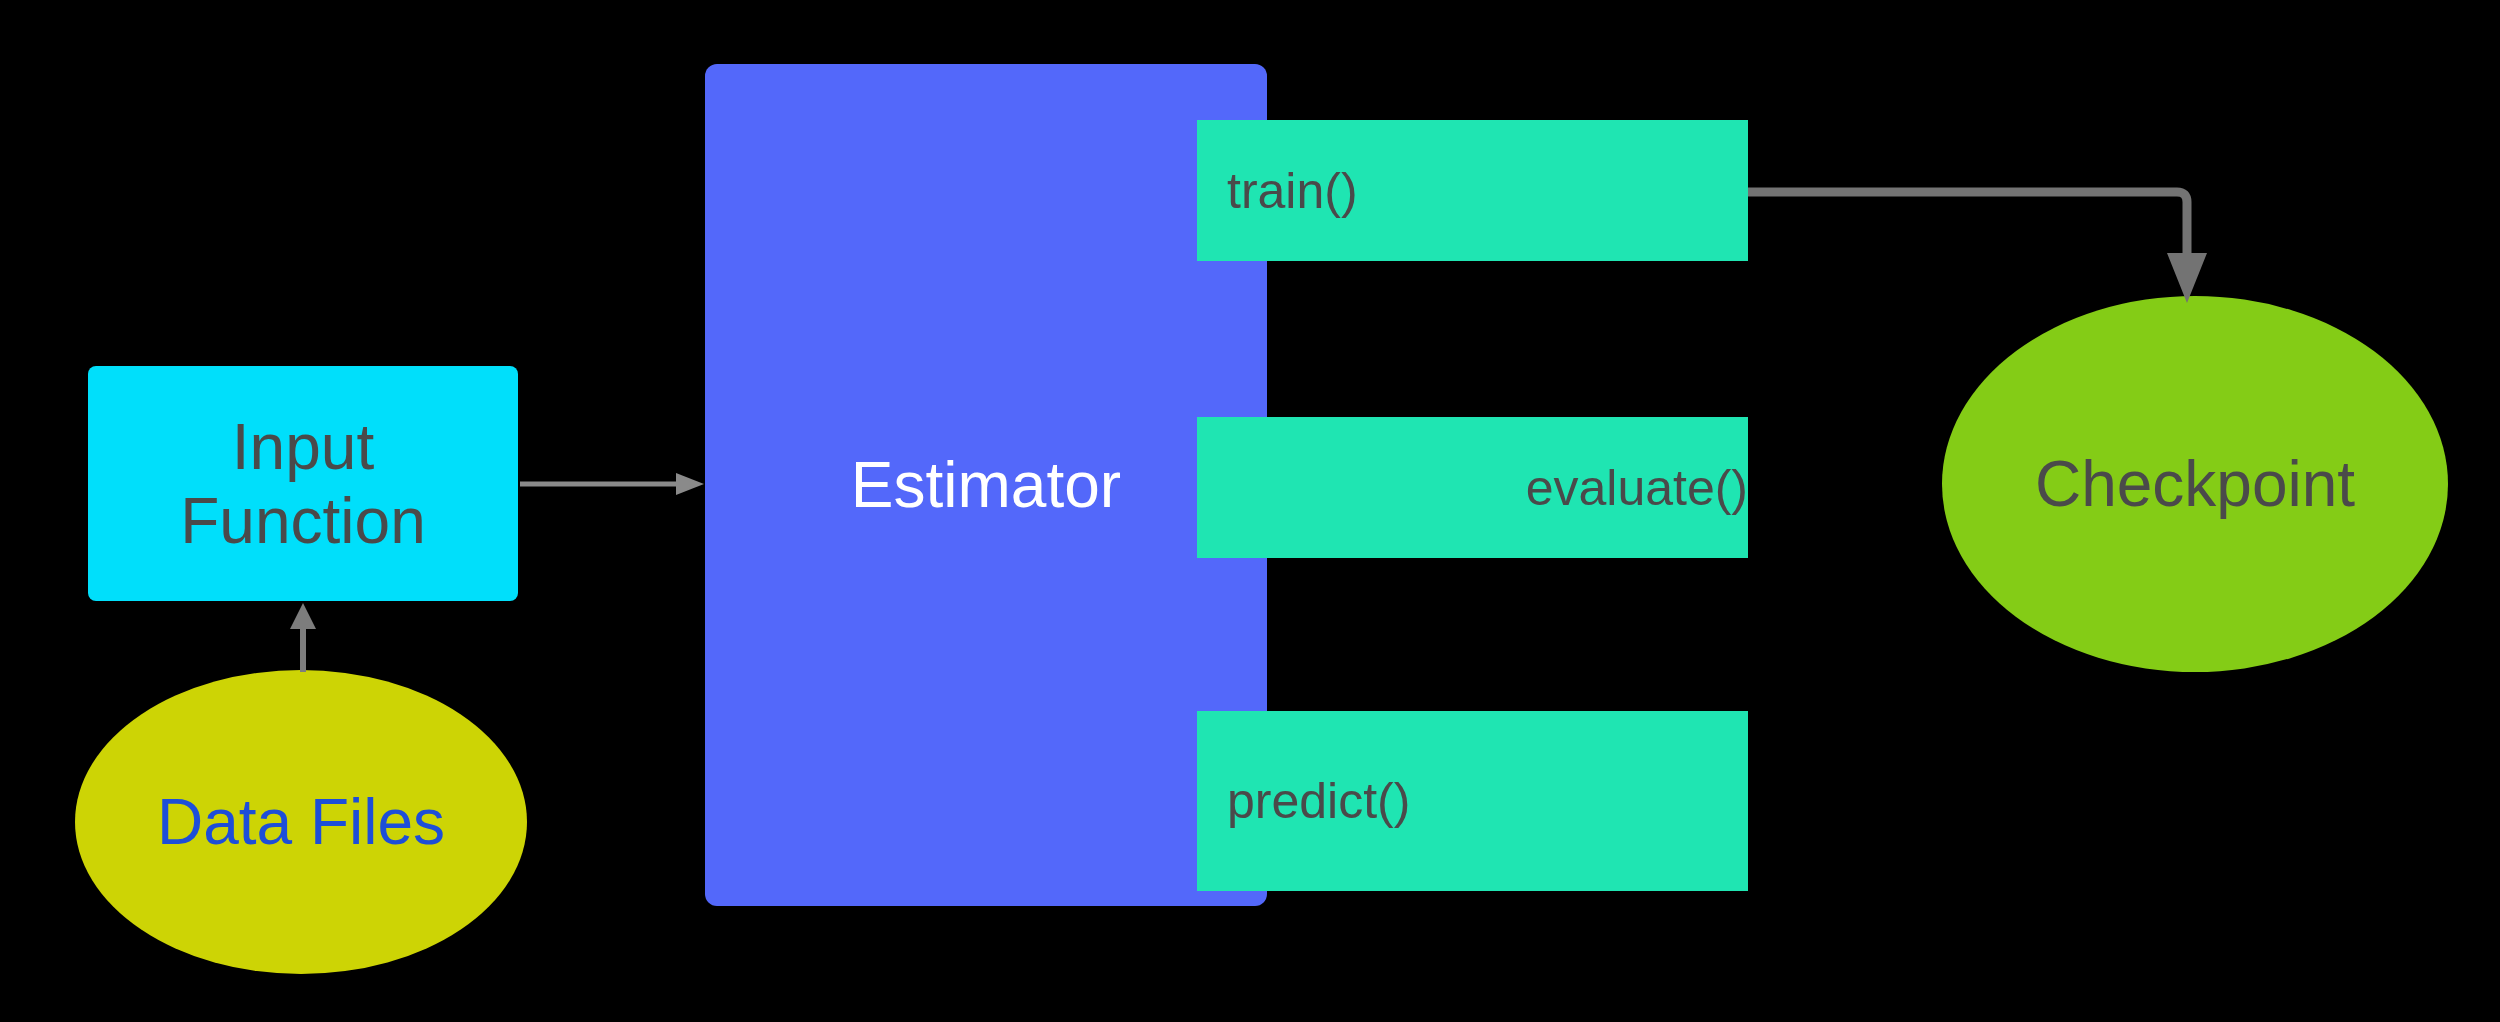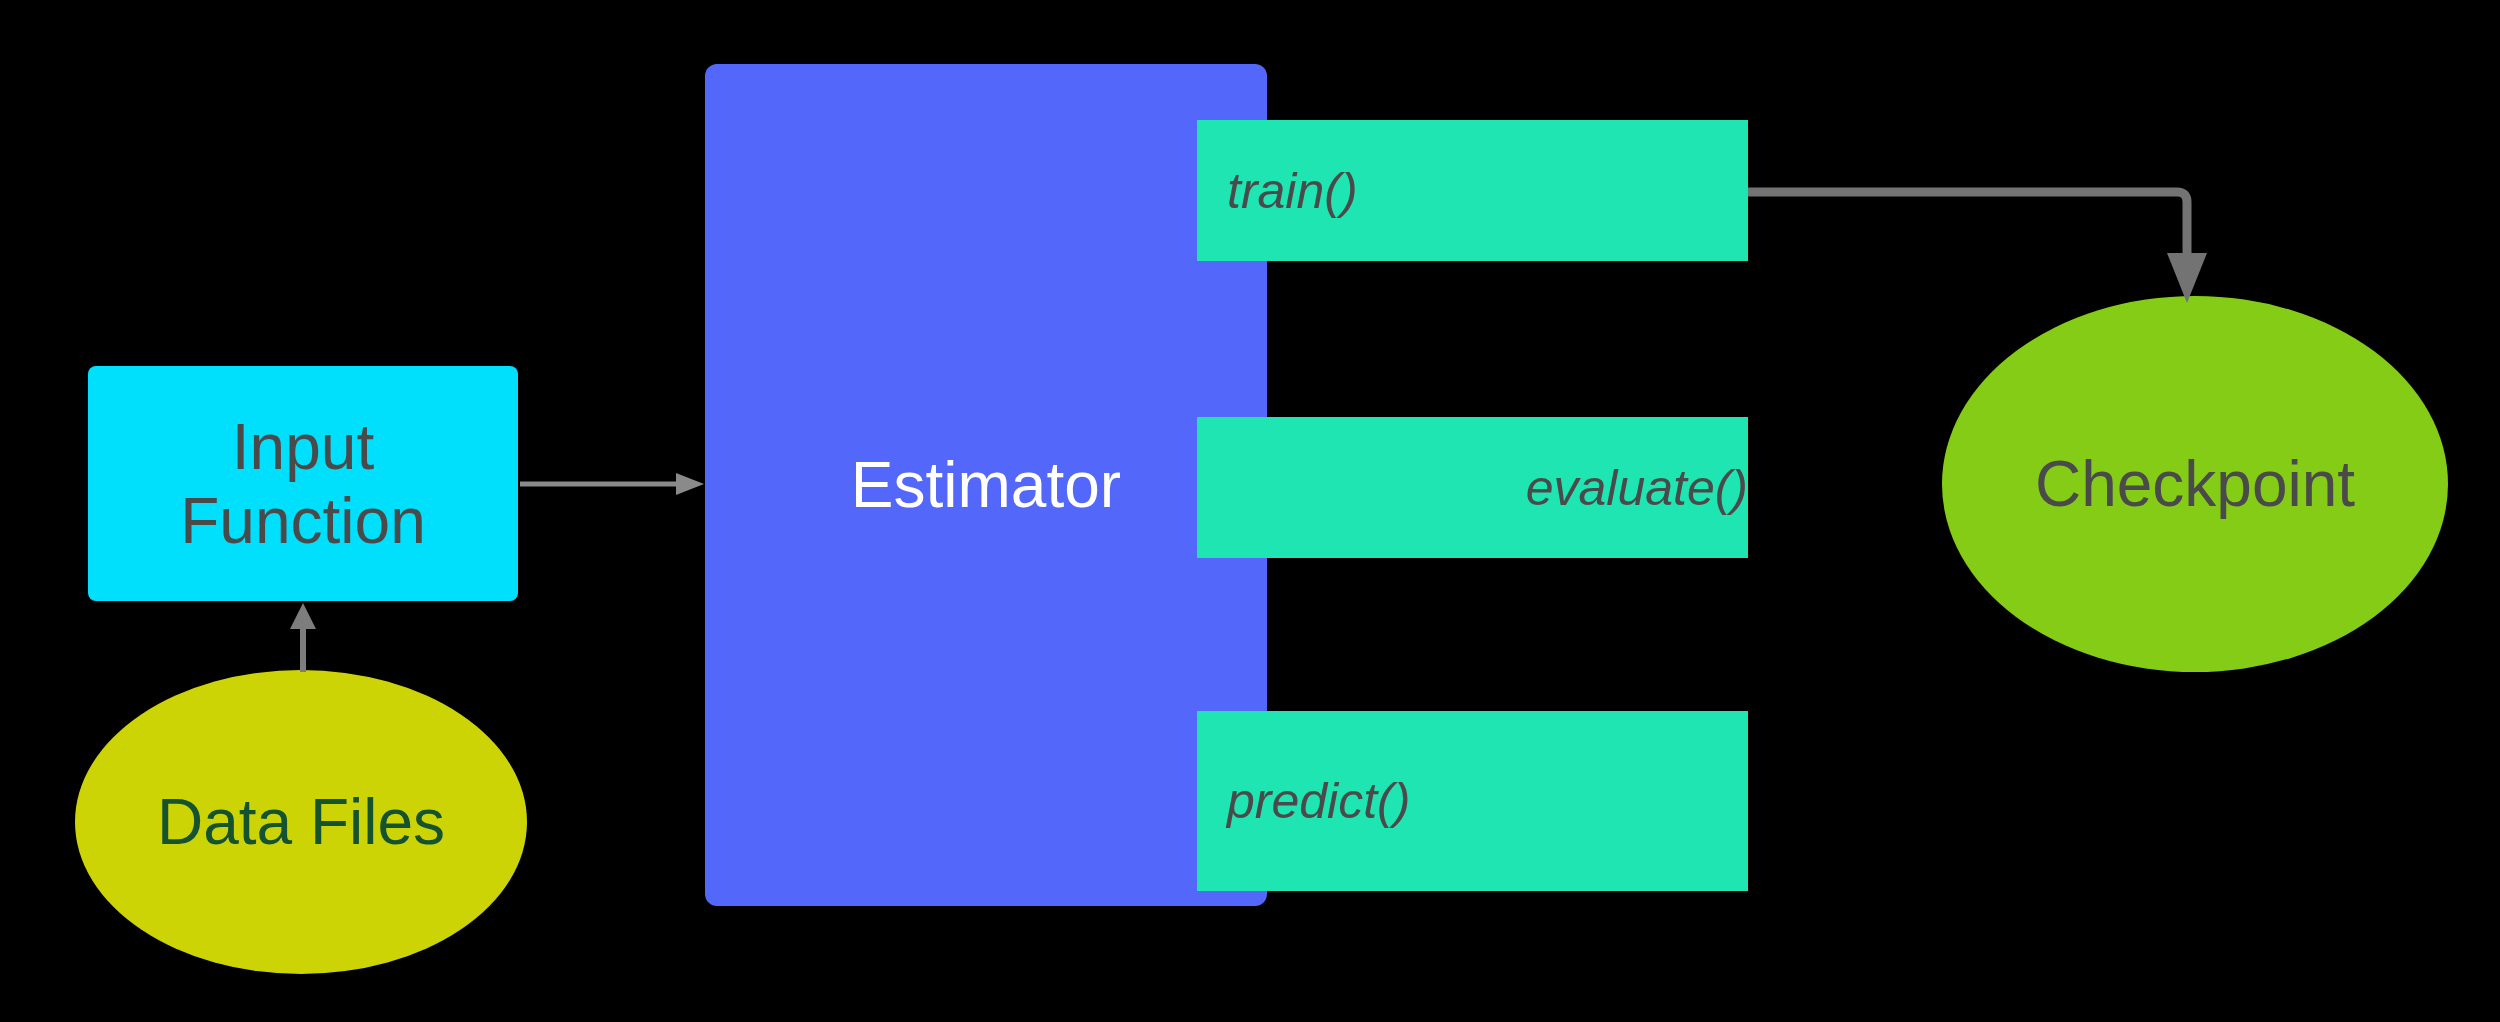--- a/index.html
+++ b/index.html
@@ -21,34 +21,34 @@
 
   #node-input-function{
     left:88px;top:366px;width:430px;height:235px;
     background:#00DFFB;border-radius:8px;
     color:#4A4A4A;font-size:64px;line-height:74px;
     flex-direction:column;
   }
   #node-data-files{
     left:75px;top:670px;width:452px;height:304px;
     background:#CDD405;
-    color:#14532d;font-size:64px;
+    color:#1d4ed8;font-size:64px;
   }
   #node-estimator{
     left:705px;top:64px;width:562px;height:842px;
     background:#5368FA;border-radius:12px;
     color:#FFFFFF;font-size:64px;
   }
   .method-node{
     position:absolute;
     left:1197px;width:551px;height:141px;
     background:#1FE5B2;
     color:#4A4A4A;font-size:50px;
     display:flex;align-items:center;justify-content:flex-start;
-    padding-left:30px;box-sizing:border-box;font-style:italic;
+    padding-left:30px;box-sizing:border-box;
   }
   #node-train{top:120px;}
   #node-evaluate{top:417px;justify-content:flex-end;}
   #node-predict{top:711px;height:180px;}
   #node-checkpoint{
     left:1942px;top:296px;width:506px;height:376px;
     background:#84cc16;
     color:#4A4A4A;font-size:64px;
   }
   #arrow-layer{

